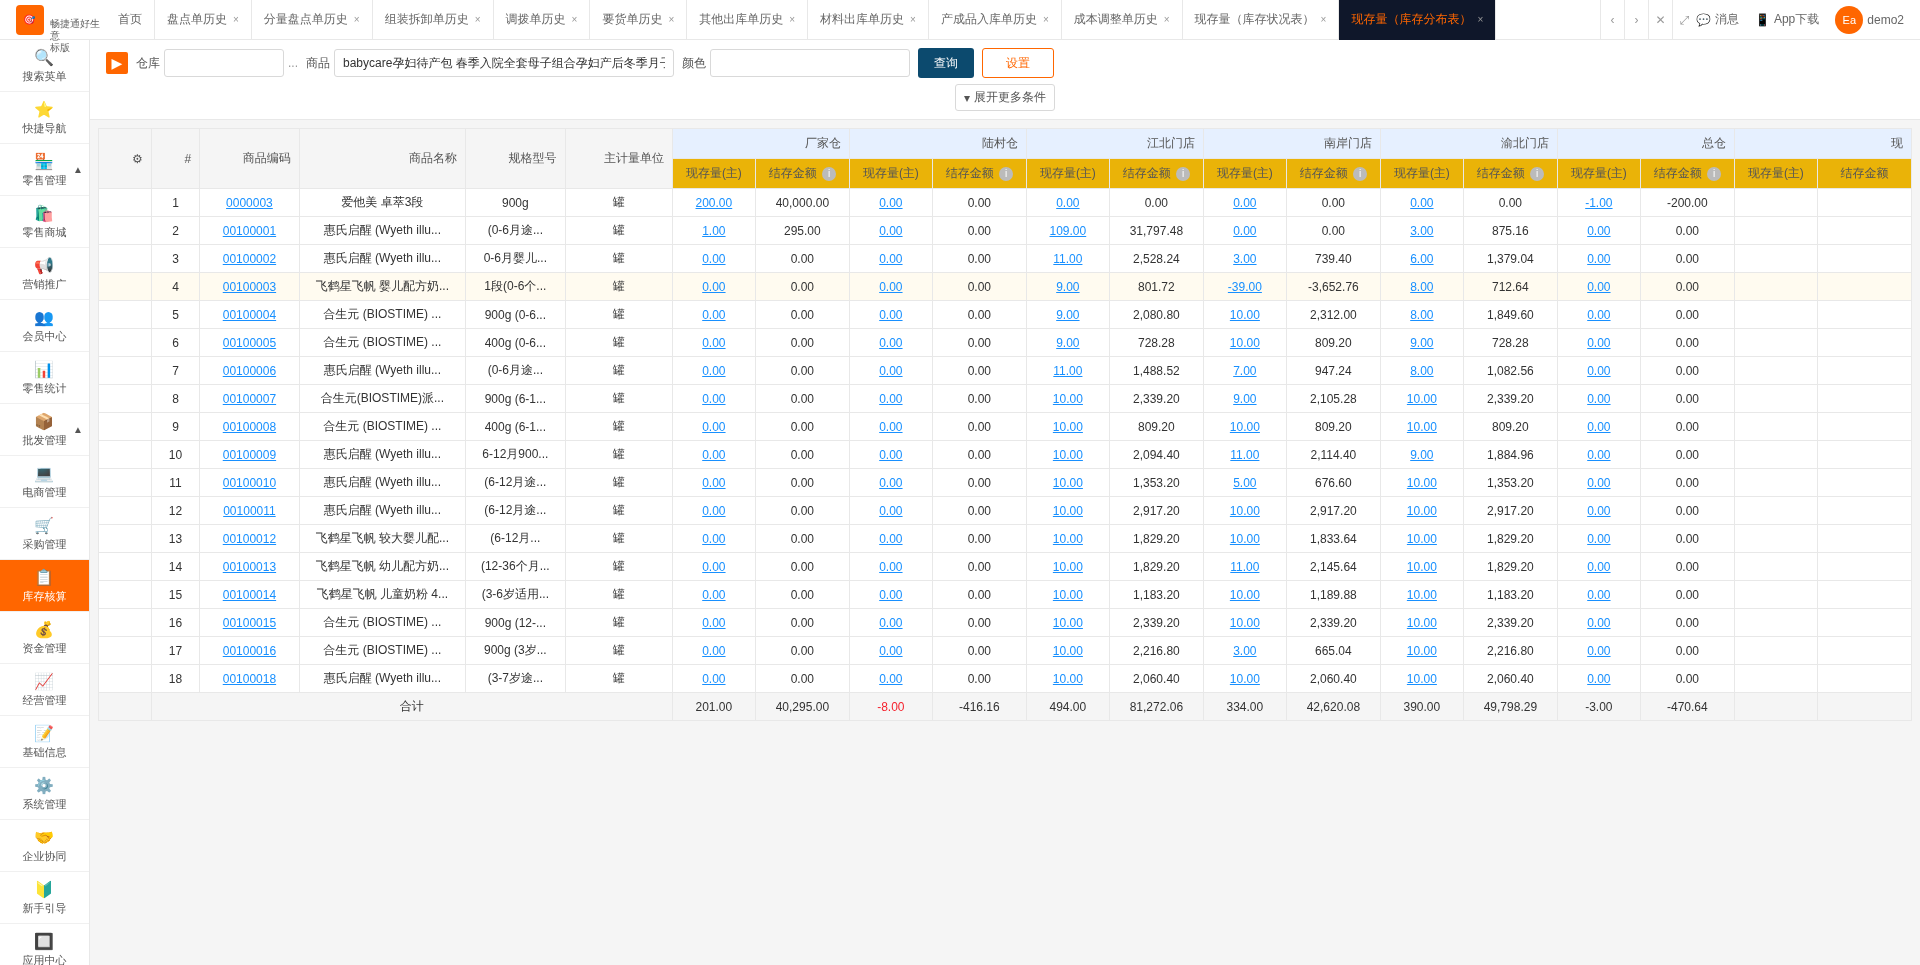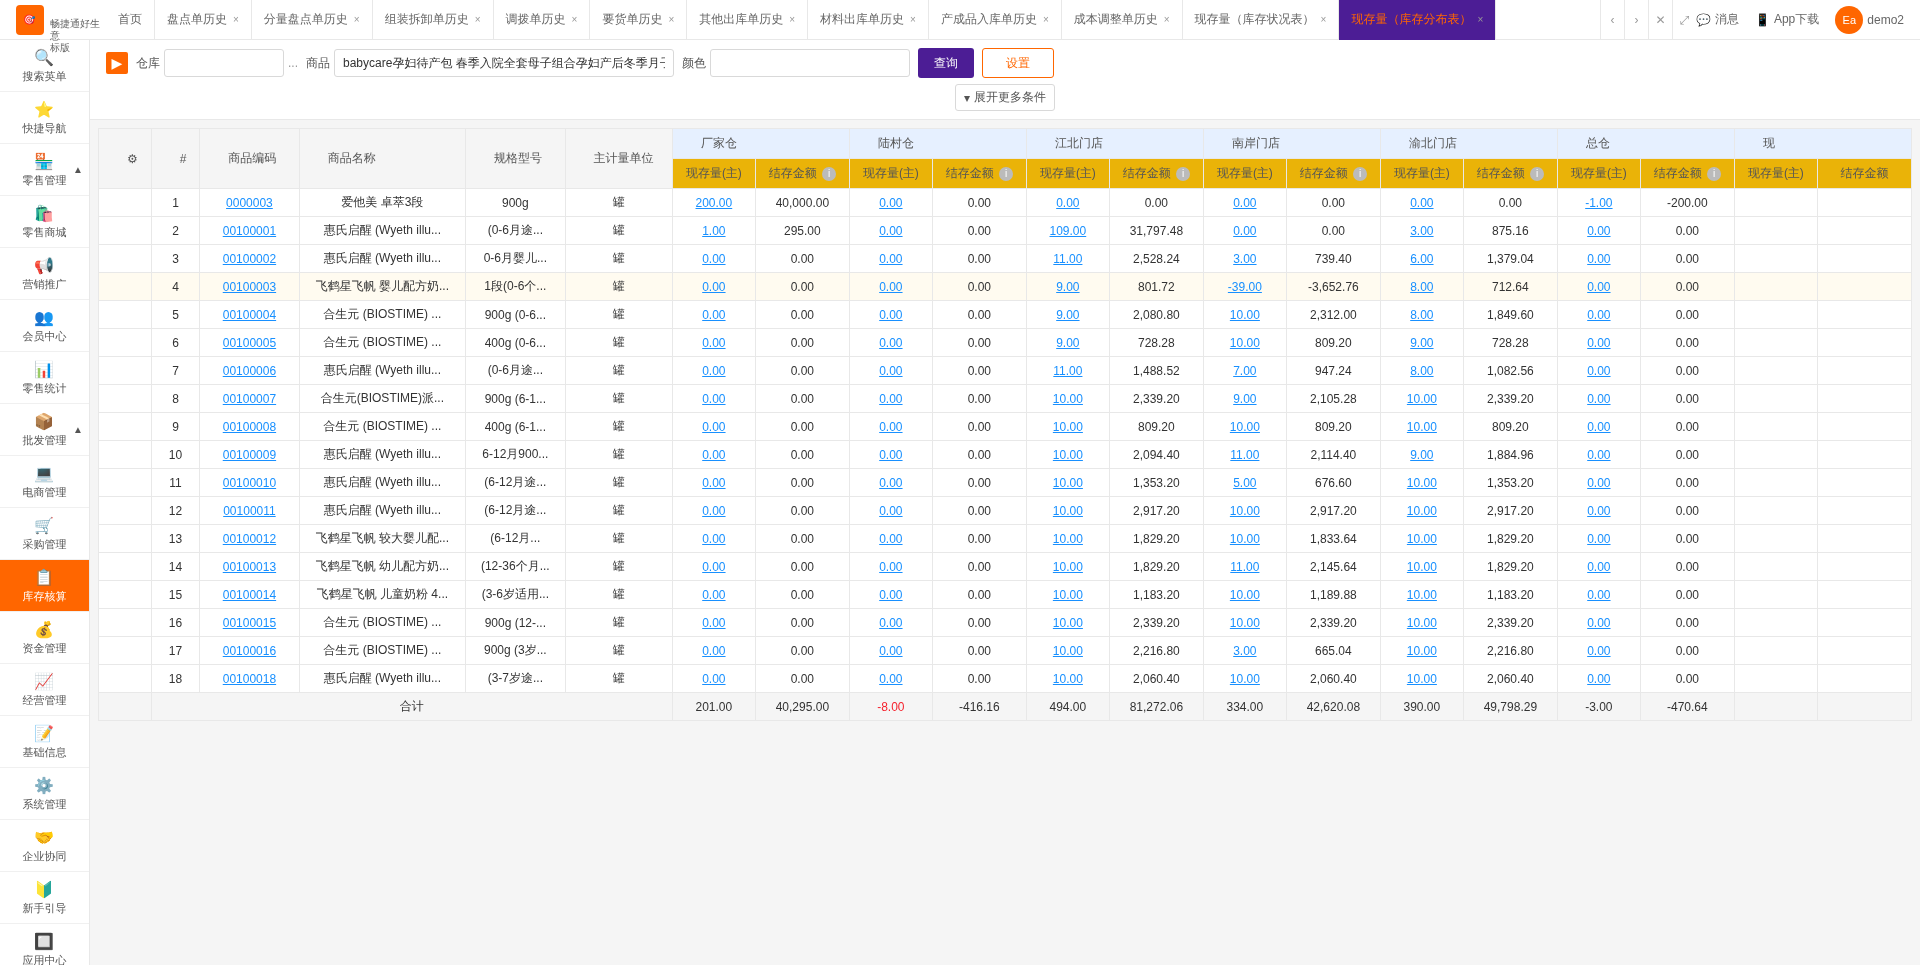--- a/index.html
+++ b/index.html
@@ -46,21 +46,21 @@
       gap: 4px;
       white-space: nowrap;
       cursor: pointer;
       font-size: 12px;
       color: #666;
       border-right: 1px solid #e8e8e8;
       position: relative;
     }
     .tab-item.active {
       color: #ff6600;
-      background: #4c1d95;
+      background: #0f172a;
       font-weight: 500;
     }
     .tab-close {
       font-size: 10px;
       color: #999;
       cursor: pointer;
       margin-left: 2px;
     }
     .top-right {
       display: flex;
@@ -209,21 +209,21 @@
     }
     .filter-input-color {
       width: 200px;
     }
     .filter-dots {
       color: #999;
     }
     .search-btn {
       height: 30px;
       padding: 4px 16px;
-      background: #4c1d95;
+      background: #0c4a6e;
       color: white;
       border: none;
       border-radius: 3px;
       cursor: pointer;
       font-size: 12px;
     }
     .setting-btn {
       height: 30px;
       padding: 0 23px;
       background: #fff;
@@ -282,21 +282,21 @@
       color: #333;
       white-space: nowrap;
     }
     .data-table tr.highlight-row td { background: #fffbf0; }
     .data-table tr.summary-row td {
       background: #f5f5f5;
       font-weight: 500;
     }
     .group-header th {
       background: #f5f5f5;
-      text-align: left;
+      text-align: right;
       padding-left: 28px;
     }
     .link-text {
       color: #1890ff;
       cursor: pointer;
       text-decoration: underline;
     }
     .negative { color: #f5222d; }
     .info-icon {
       display: inline-flex;

